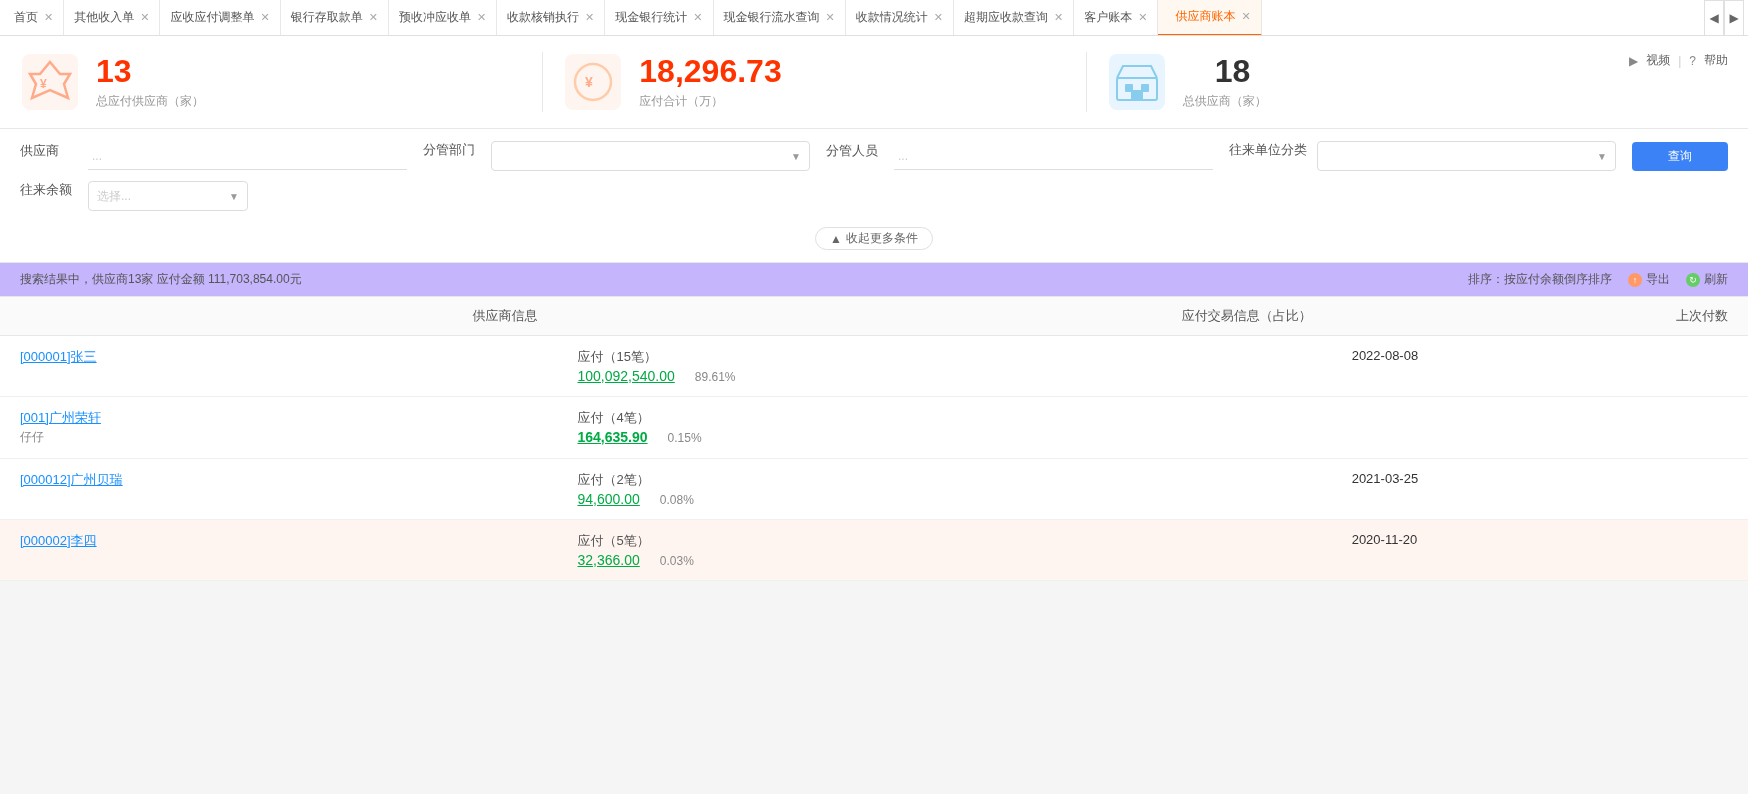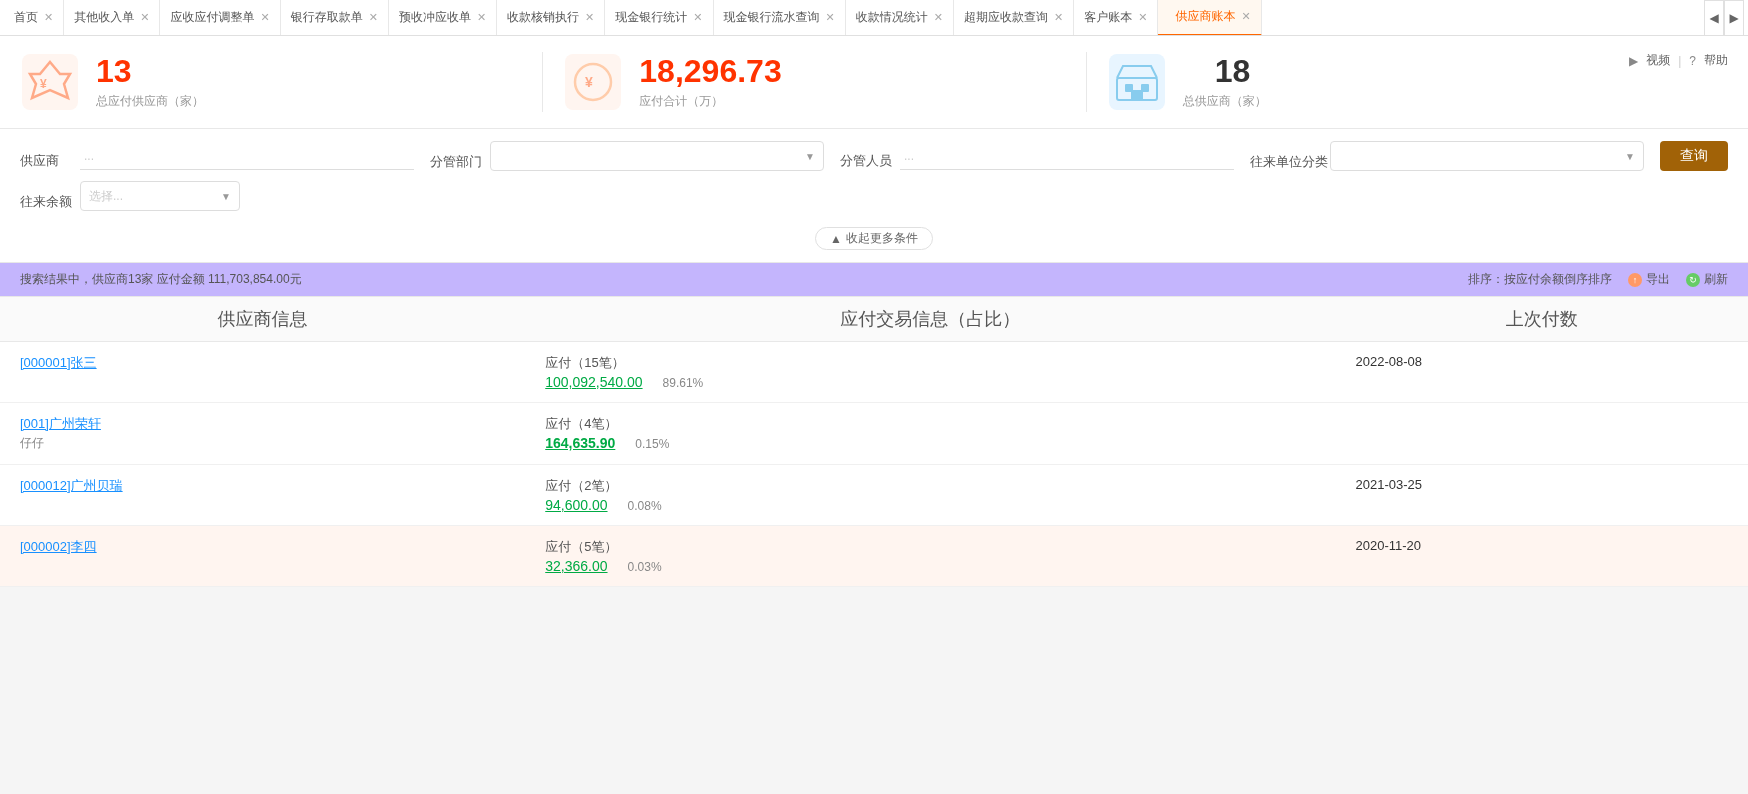--- a/index.html
+++ b/index.html
@@ -92,22 +92,22 @@
     }
     .filter-row {
       display: flex;
       align-items: center;
       gap: 16px;
       margin-bottom: 10px;
     }
     .filter-row:last-child { margin-bottom: 0; }
     .filter-item {
       display: flex;
-      align-items: flex-end;
-      gap: 0;
+      align-items: flex-start;
+      gap: 8px;
       flex: 1;
     }
     .filter-label {
       font-size: 13px;
       color: #555;
       white-space: nowrap;
       min-width: 60px;
     }
     .filter-input {
       flex: 1;
@@ -132,26 +132,26 @@
       background: #fff;
       cursor: pointer;
       display: flex;
       align-items: center;
       justify-content: space-between;
       position: relative;
     }
     .filter-select-placeholder { color: #ccc; font-size: 12px; }
     .filter-dropdown-arrow { color: #999; font-size: 10px; }
     .query-btn {
-      background: #a16207;
+      background: #3b82f6;
       color: #fff;
       border: none;
       border-radius: 4px;
-      padding: 6px 20px;
-      font-size: 14px;
+      padding: 6px 36px;
+      font-size: 12px;
       cursor: pointer;
       white-space: nowrap;
     }
     .collapse-bar {
       display: flex;
       justify-content: center;
       padding: 6px 0 0;
     }
     .collapse-btn {
       display: flex;
@@ -203,22 +203,22 @@
     .data-table {
       width: 100%;
       border-collapse: collapse;
     }
     .data-table thead tr {
       background: #fafafa;
       border-bottom: 1px solid #e8e8e8;
     }
     .data-table thead th {
       padding: 10px 20px;
-      text-align: center;
-      font-size: 18px;
+      text-align: right;
+      font-size: 13px;
       color: #555;
       font-weight: normal;
       white-space: nowrap;
     }
     .data-table tbody tr {
       border-bottom: 1px solid #f0f0f0;
     }
     .data-table tbody tr.highlighted { background: #fff5f0; margin-left: 12px; }
     .data-table td {
       padding: 12px 20px;

